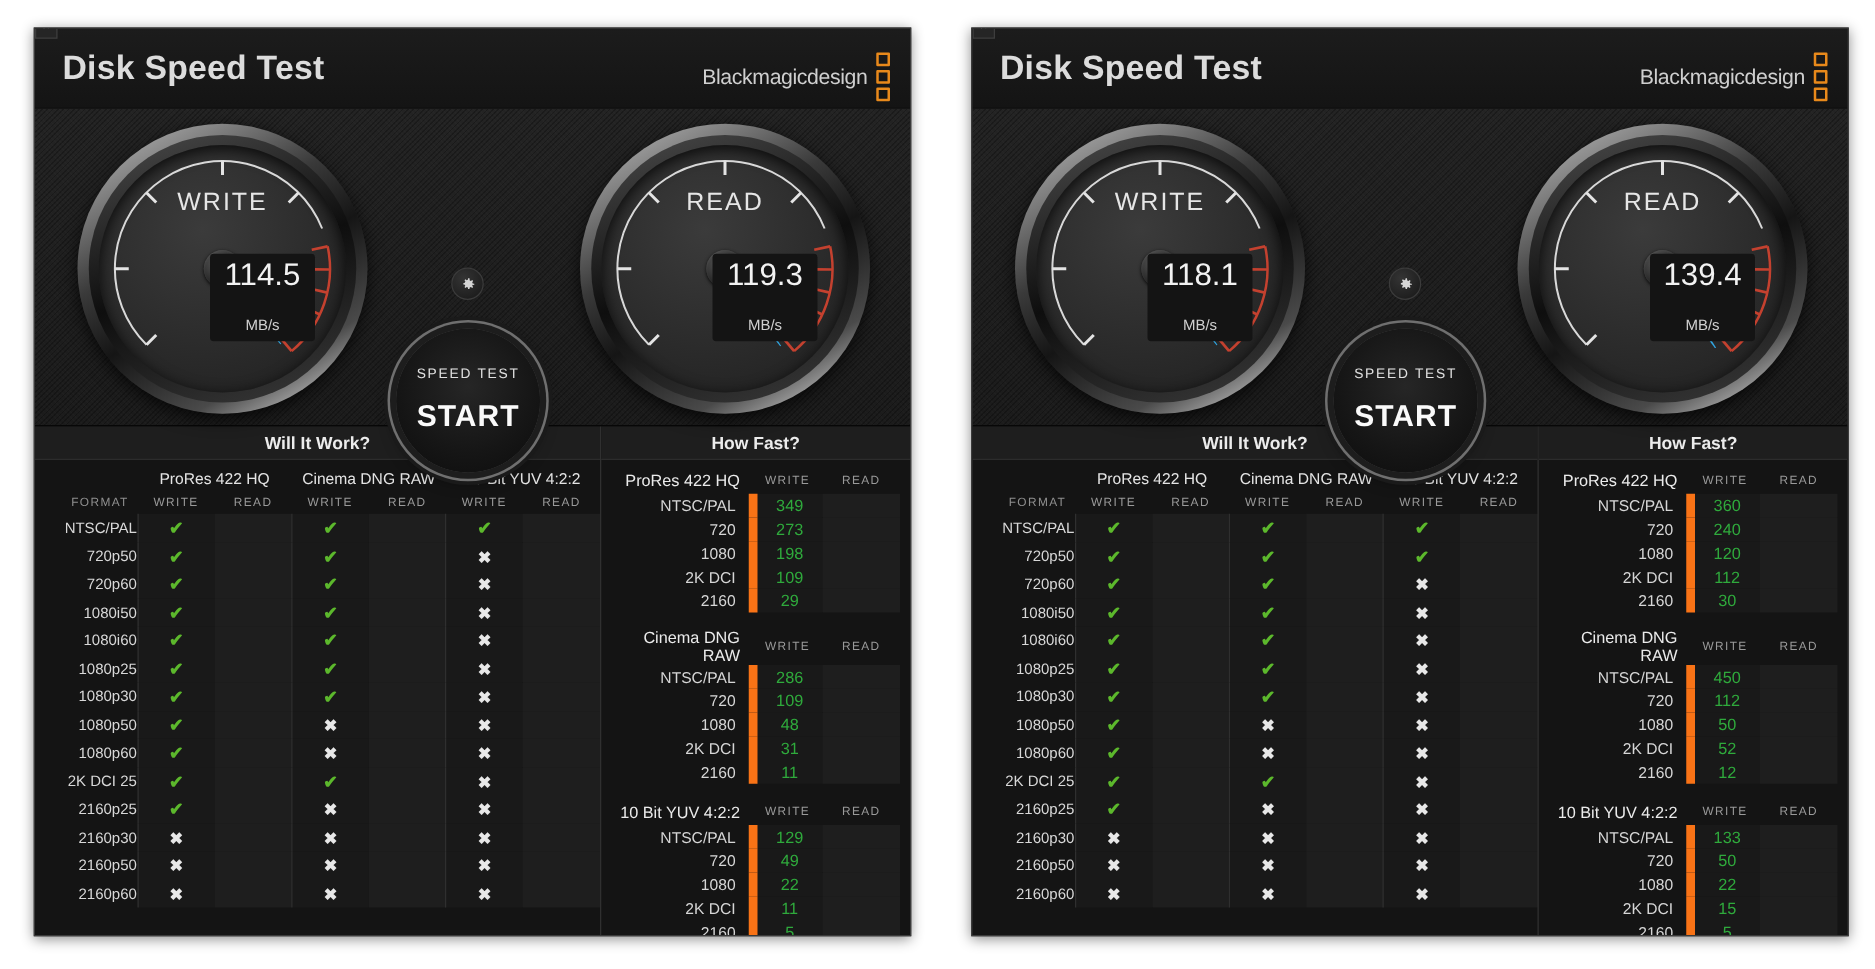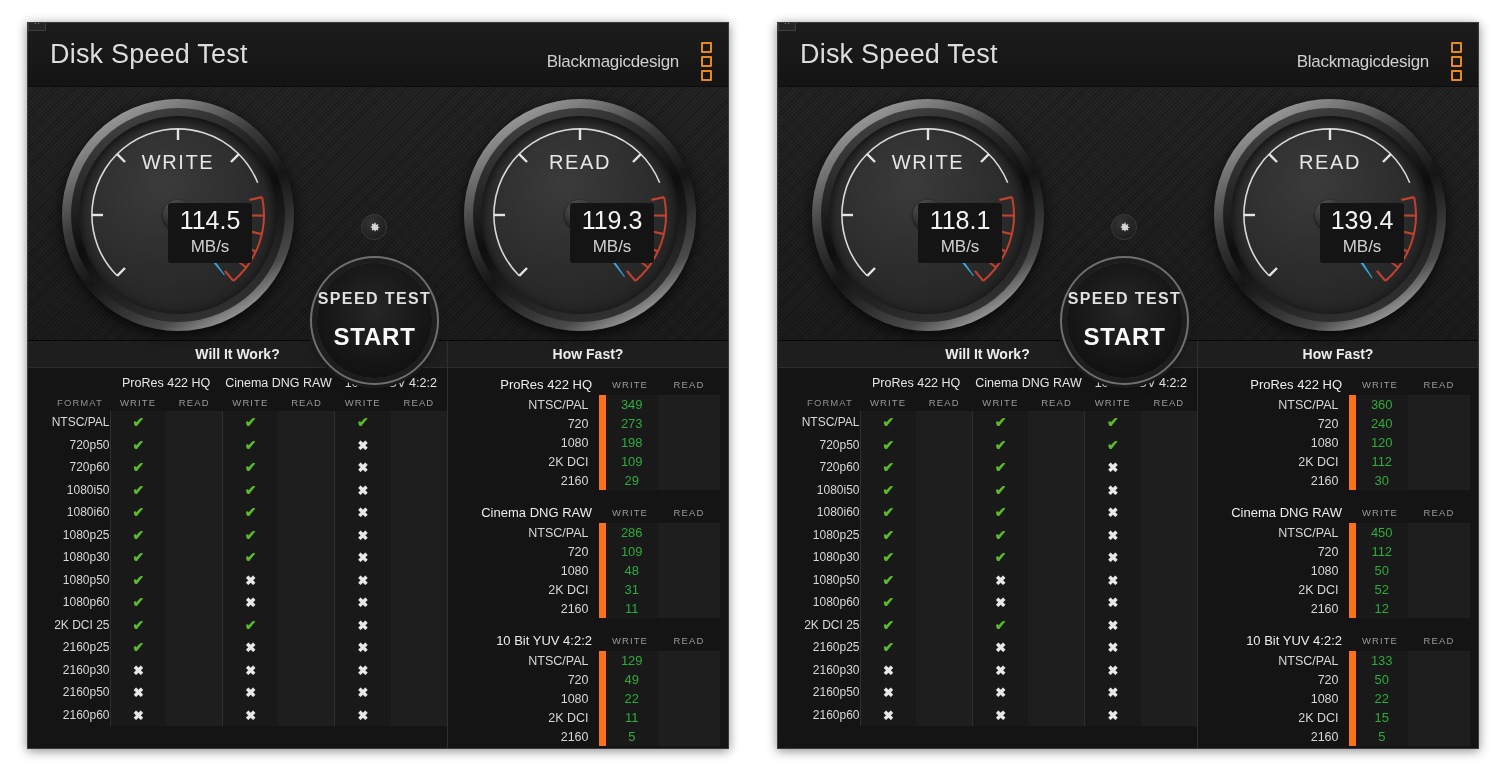--- a/index.html
+++ b/index.html
@@ -32,26 +32,26 @@
   .close-btn {
     position: absolute; left: 0px; top: -10px;
     width: 18px; height: 18px;
     background: #252525;
     border: 1px solid #3d3d3d;
     color: #cfcfcf; font-size: 10px; line-height: 16px; text-align: center;
     cursor: pointer;
   }
   .app-title {
     position: absolute; left: 22px; top: 16px;
-    font-size: 27px; color: #dcdcdc; font-weight: 400;
+    font-size: 27px; color: #dcdcdc; font-weight: 700;
     letter-spacing: .2px;
   }
   .brand {
     position: absolute; right: 16px; top: 19px;
-    display: flex; align-items: center; gap: 22px;
+    display: flex; align-items: center; gap: 7px;
   }
   .brand-text { font-size: 17px; color: #cfcfcf; font-weight: 300; letter-spacing: -.3px;}
   .brand-marks { display: flex; flex-direction: column; gap: 3px; }
   .brand-marks i {
     display:block; width: 11px; height: 11px;
     border: 2px solid #e8891b; border-radius: 1px;
   }
 
   
   .deck {
@@ -107,45 +107,45 @@
     width: 30px; height: 30px; margin: -15px 0 0 -15px; border-radius: 50%;
     background: radial-gradient(circle at 35% 32%, #555 0%, #2b2b2b 55%, #101010 100%);
     box-shadow: 0 1px 3px rgba(0,0,0,.9), inset 0 1px 2px rgba(255,255,255,.1);
   }
   .readout {
     position: absolute; left: 50%; top: 104px; width: 84px; margin-left: -10px;
     background: #141414; border-radius: 3px; padding: 5px 6px 6px;
     text-align: center;
   }
   .readout .val { font-size: 25px; color: #f2f2f2; font-weight: 400; line-height: 1; }
-  .readout .unit { font-size: 17px; color: #d0d0d0; margin-top: 4px; }
+  .readout .unit { font-size: 12px; color: #d0d0d0; margin-top: 20px; }
 
   
   .gear-btn {
     position: absolute; left: 333px; top: 127px;
     width: 26px; height: 26px; border-radius: 50%;
     background: radial-gradient(circle at 38% 32%, #343434, #171717);
     border: 1px solid #3b3b3b;
     display: flex; align-items: center; justify-content: center;
     cursor: pointer;
   }
   .start-btn {
     position: absolute; left: 289px; top: 176px;
     width: 115px; height: 115px; border-radius: 50%;
     background: radial-gradient(circle at 50% 40%, #262626 0%, #161616 58%, #0c0c0c 100%);
     box-shadow: 0 0 0 5px #1d1d1d, 0 0 0 7px #6f6f6f, 0 0 0 10px #1a1a1a, 0 5px 14px rgba(0,0,0,.7);
     display: flex; flex-direction: column; align-items: center; justify-content: center;
     cursor: pointer;
   }
-  .start-small { font-size: 16px; color: #e0e0e0; letter-spacing: 1.4px; font-weight: 700; }
+  .start-small { font-size: 11px; color: #e0e0e0; letter-spacing: 1.4px; font-weight: 400; }
   .start-big { font-size: 24px; color: #fafafa; letter-spacing: .8px; font-weight: 700; margin-top: 15px; }
 
   
   .panes { display: flex; height: 409px; background: #141414; }
-  .pane-work { width: 420px; border-right: 1px solid #303030; }
+  .pane-work { width: 453px; border-right: 1px solid #303030; }
   .pane-fast { flex: 1; }
   .pane-head {
     height: 27px; line-height: 27px; text-align: center;
     font-size: 14px; font-weight: 700; color: #ececec;
     background: #1e1e1e; border-bottom: 1px solid #2c2c2c;
   }
 
   
   table.work { width: 100%; border-collapse: collapse; table-layout: fixed; margin-top: 5px; }
   table.work col.fmt { width: 82px; }

